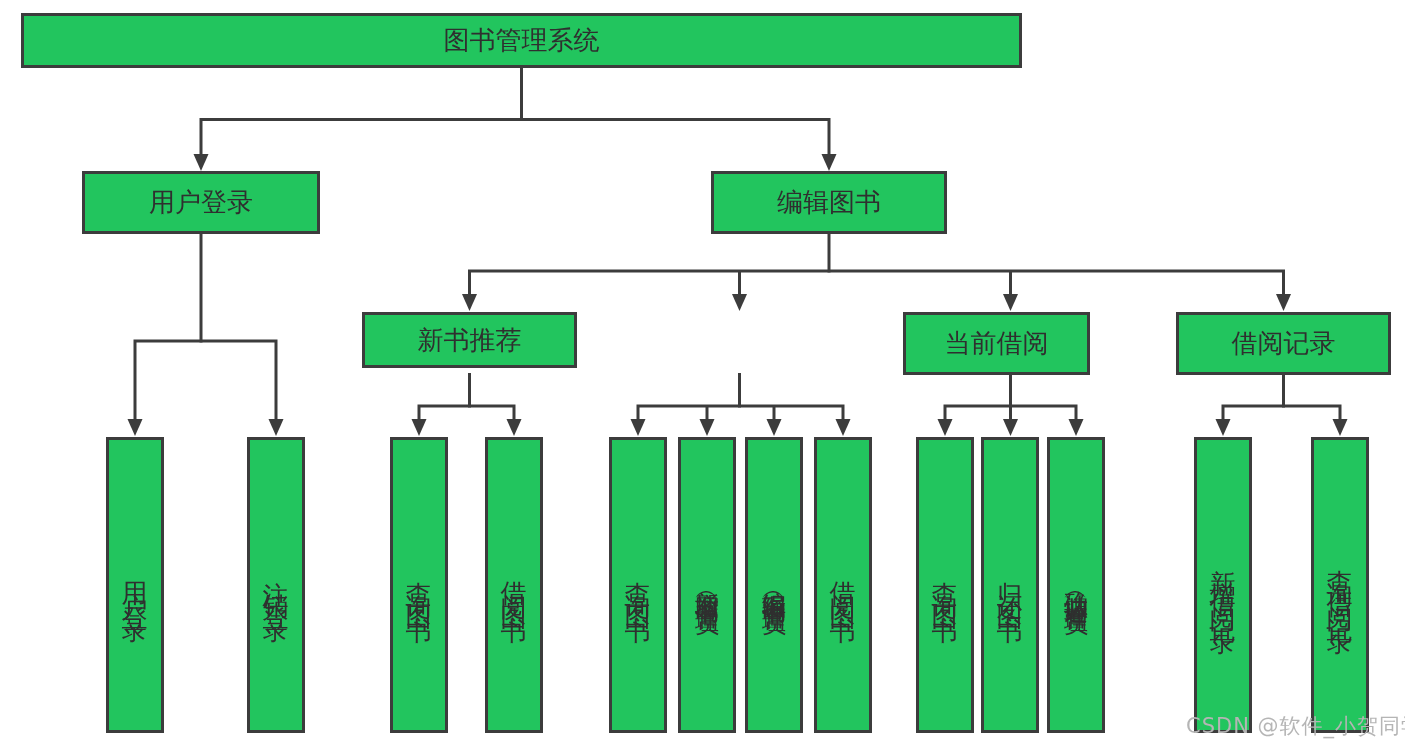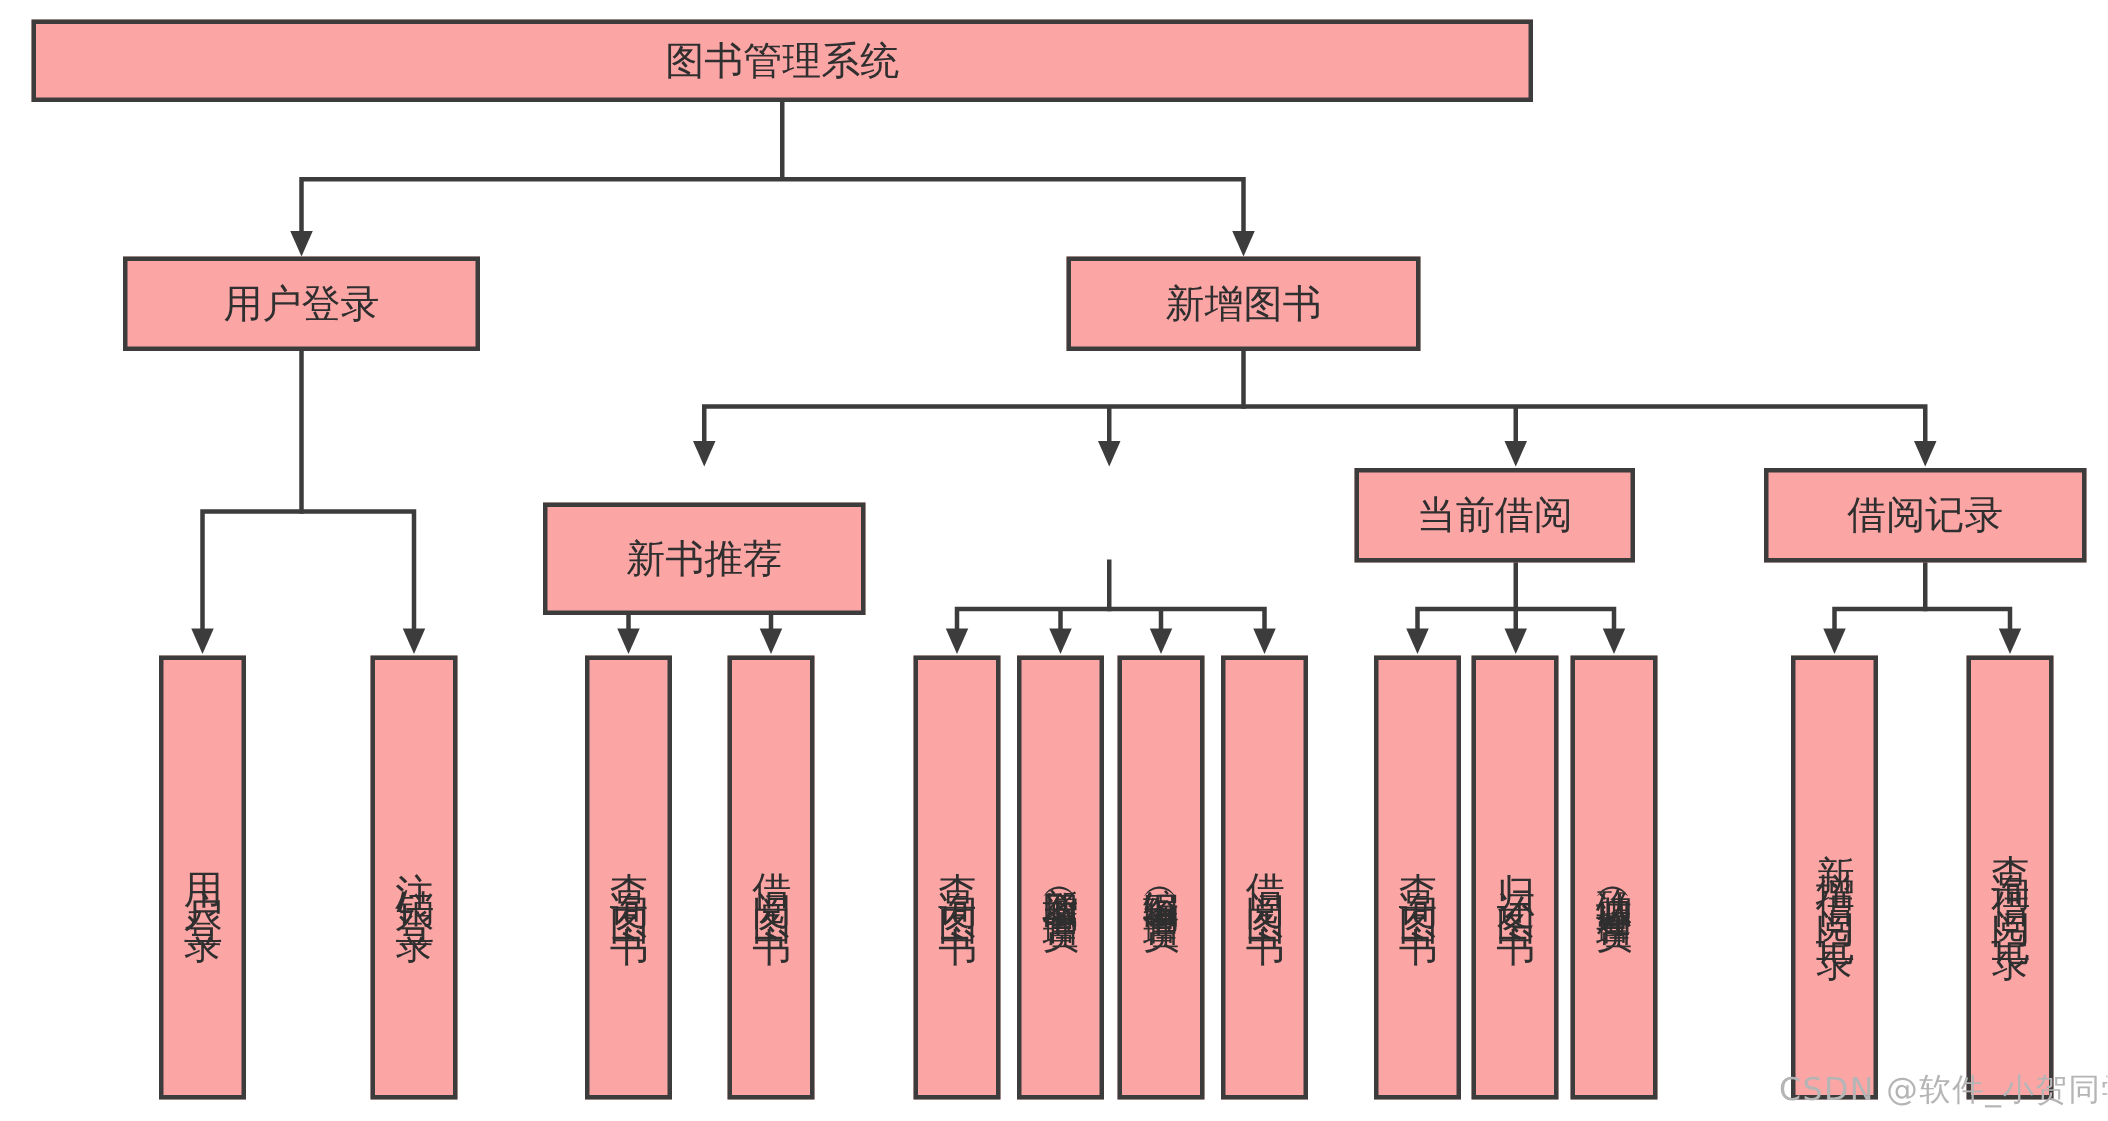--- a/index.html
+++ b/index.html
@@ -14,21 +14,21 @@
   #connectors {
     position: absolute;
     left: 0; top: 0;
     width: 1405px; height: 747px;
     pointer-events: none;
   }
   .node {
     position: absolute;
     box-sizing: border-box;
     border: 3px solid #3c3c3c;
-    background: #fca5a5;
+    background: #22c55e;
     color: #2f2f2f;
   }
   .node.h {
     display: flex;
     align-items: center;
     justify-content: center;
     font-size: 26px;
     white-space: nowrap;
   }
   .node.v {
@@ -111,23 +111,23 @@
       <line x1="1283.5" y1="373" x2="1283.5" y2="407.5"></line>
       <polyline points="1223,423 1223,406 1340,406 1340,423"></polyline>
       <polygon points="1215.5,419 1230.5,419 1223,436"></polygon>
       <polygon points="1332.5,419 1347.5,419 1340,436"></polygon>
     </g>
   </svg>
 
   <div class="node h" style="left:21px; top:13px; width:1001px; height:55px;">图书管理系统</div>
 
   <div class="node h" style="left:82px; top:171px; width:238px; height:63px;">用户登录</div>
-  <div class="node h" style="left:711px; top:171px; width:236px; height:63px;">新增图书</div>
+  <div class="node h" style="left:711px; top:171px; width:236px; height:63px;">编辑图书</div>
 
-  <div class="node h" style="left:362px; top:312px; width:215px; height:75px;margin-top:23px;">新书推荐</div>
+  <div class="node h" style="left:362px; top:312px; width:215px; height:56px;">新书推荐</div>
   <div class="node h" style="left:903px; top:312px; width:187px; height:63px;">当前借阅</div>
   <div class="node h" style="left:1176px; top:312px; width:215px; height:63px;text-align:right;">借阅记录</div>
 
   <div class="node v" style="left:106px; top:437px; width:58px; height:296px;">用户登录</div>
   <div class="node v" style="left:247px; top:437px; width:58px; height:296px;">注销登录</div>
 
   <div class="node v" style="left:390px; top:437px; width:58px; height:296px;">查询图书</div>
   <div class="node v" style="left:485px; top:437px; width:58px; height:296px;">借阅图书</div>
 
   <div class="node v" style="left:609px; top:437px; width:58px; height:296px;">查询图书</div>

